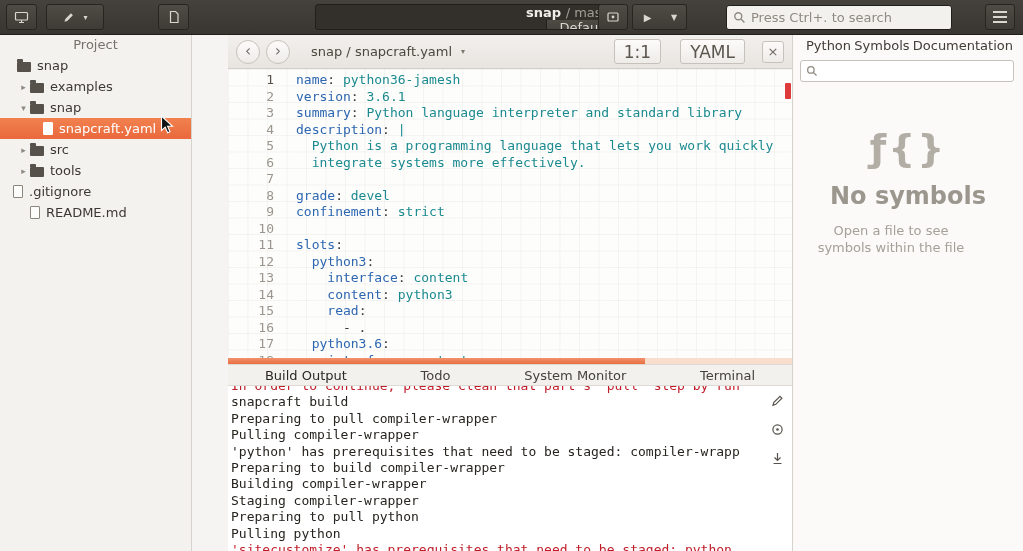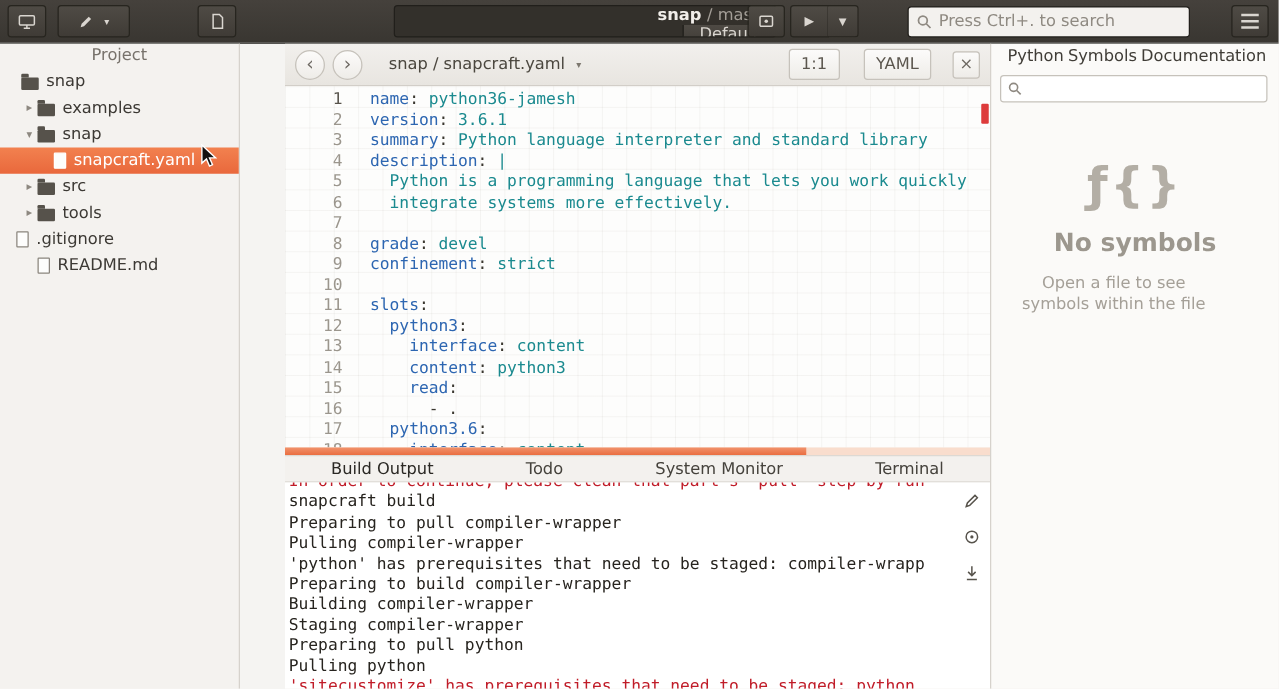--- a/index.html
+++ b/index.html
@@ -57,21 +57,21 @@
             background:linear-gradient(#f2f0ed,#e8e5e0); border-bottom:1px solid #d2cec8;
             display:flex; align-items:center; padding:0 8px; gap:6px; }
   .nav-btn { width:24px; height:24px; border:1px solid #c6c2bb; border-radius:50%;
              background:linear-gradient(#fcfbfa,#eeece8); color:#6e6963; display:flex;
              align-items:center; justify-content:center; font-size:15px; line-height:1; }
   .tab-dd { margin-left:6px; display:flex; align-items:center; gap:9px; color:#4b473f; padding:4px 9px; }
   .dd-caret { font-size:8px; color:#7d786f; }
   .spacer { flex:1; }
   .pill { height:25px; border:1px solid #c6c2bb; border-radius:3px;
           background:linear-gradient(#fcfbfa,#eeece8); color:#5b564e; display:flex;
-          align-items:center; justify-content:center; padding:0 9px; font-size:13px; }
+          align-items:center; justify-content:center; padding:0 9px; font-size:17px; }
   .pill.lang { margin-left:13px; }
   .pill.close { margin-left:11px; width:22px; height:22px; padding:0; font-size:13px; color:#6e6963; }
 
   .editor { position:absolute; top:34px; left:0; right:0; height:289px; overflow:hidden;
             background-color:#fdfdfc;
             background-image:linear-gradient(rgba(80,70,55,.05) 1px,transparent 1px),
                              linear-gradient(90deg,rgba(80,70,55,.05) 1px,transparent 1px);
             background-size:19.5px 16.5px; }
   .gutter { position:absolute; left:0; top:3px; width:46px; font:13px/16.5px "DejaVu Sans Mono",monospace;
             color:#9b968d; text-align:right; }
@@ -106,21 +106,21 @@
   
   .rpanel { position:absolute; left:792px; top:35px; right:0; bottom:0; background:#fbfaf8;
             border-left:1px solid #d6d2cc; }
   .rp-tabs { display:flex; justify-content:space-between; padding:3px 10px 0 13px; color:#403d37; }
   .rp-search { margin:7px 9px 0 7px; height:22px; background:#fff; border:1px solid #c6c2bb;
                border-radius:3px; display:flex; align-items:center; gap:5px; padding:0 5px; }
   .rp-search input { flex:1; border:0; outline:none; background:transparent;
                      font:13px "DejaVu Sans",sans-serif; color:#4a463f; min-width:0; }
   .rp-empty { margin-top:44px; text-align:center; }
   .rp-glyph { font-size:38px; font-weight:bold; color:#b3aea5; letter-spacing:2px; }
-  .rp-title { margin-top:12px; font-size:20px; font-weight:bold; color:#9c978e; }
+  .rp-title { margin-top:12px; font-size:24px; font-weight:bold; color:#9c978e; }
   .rp-desc { margin:12px 0 0 14px; width:168px; text-align:center; color:#a5a098; line-height:17px; }
 </style>
 </head>
 <body>
 
 <div class="app">
 
   <header class="hdr">
     <div class="hdr-btn display-btn">
       <svg width="15" height="13" viewBox="0 0 15 13">

